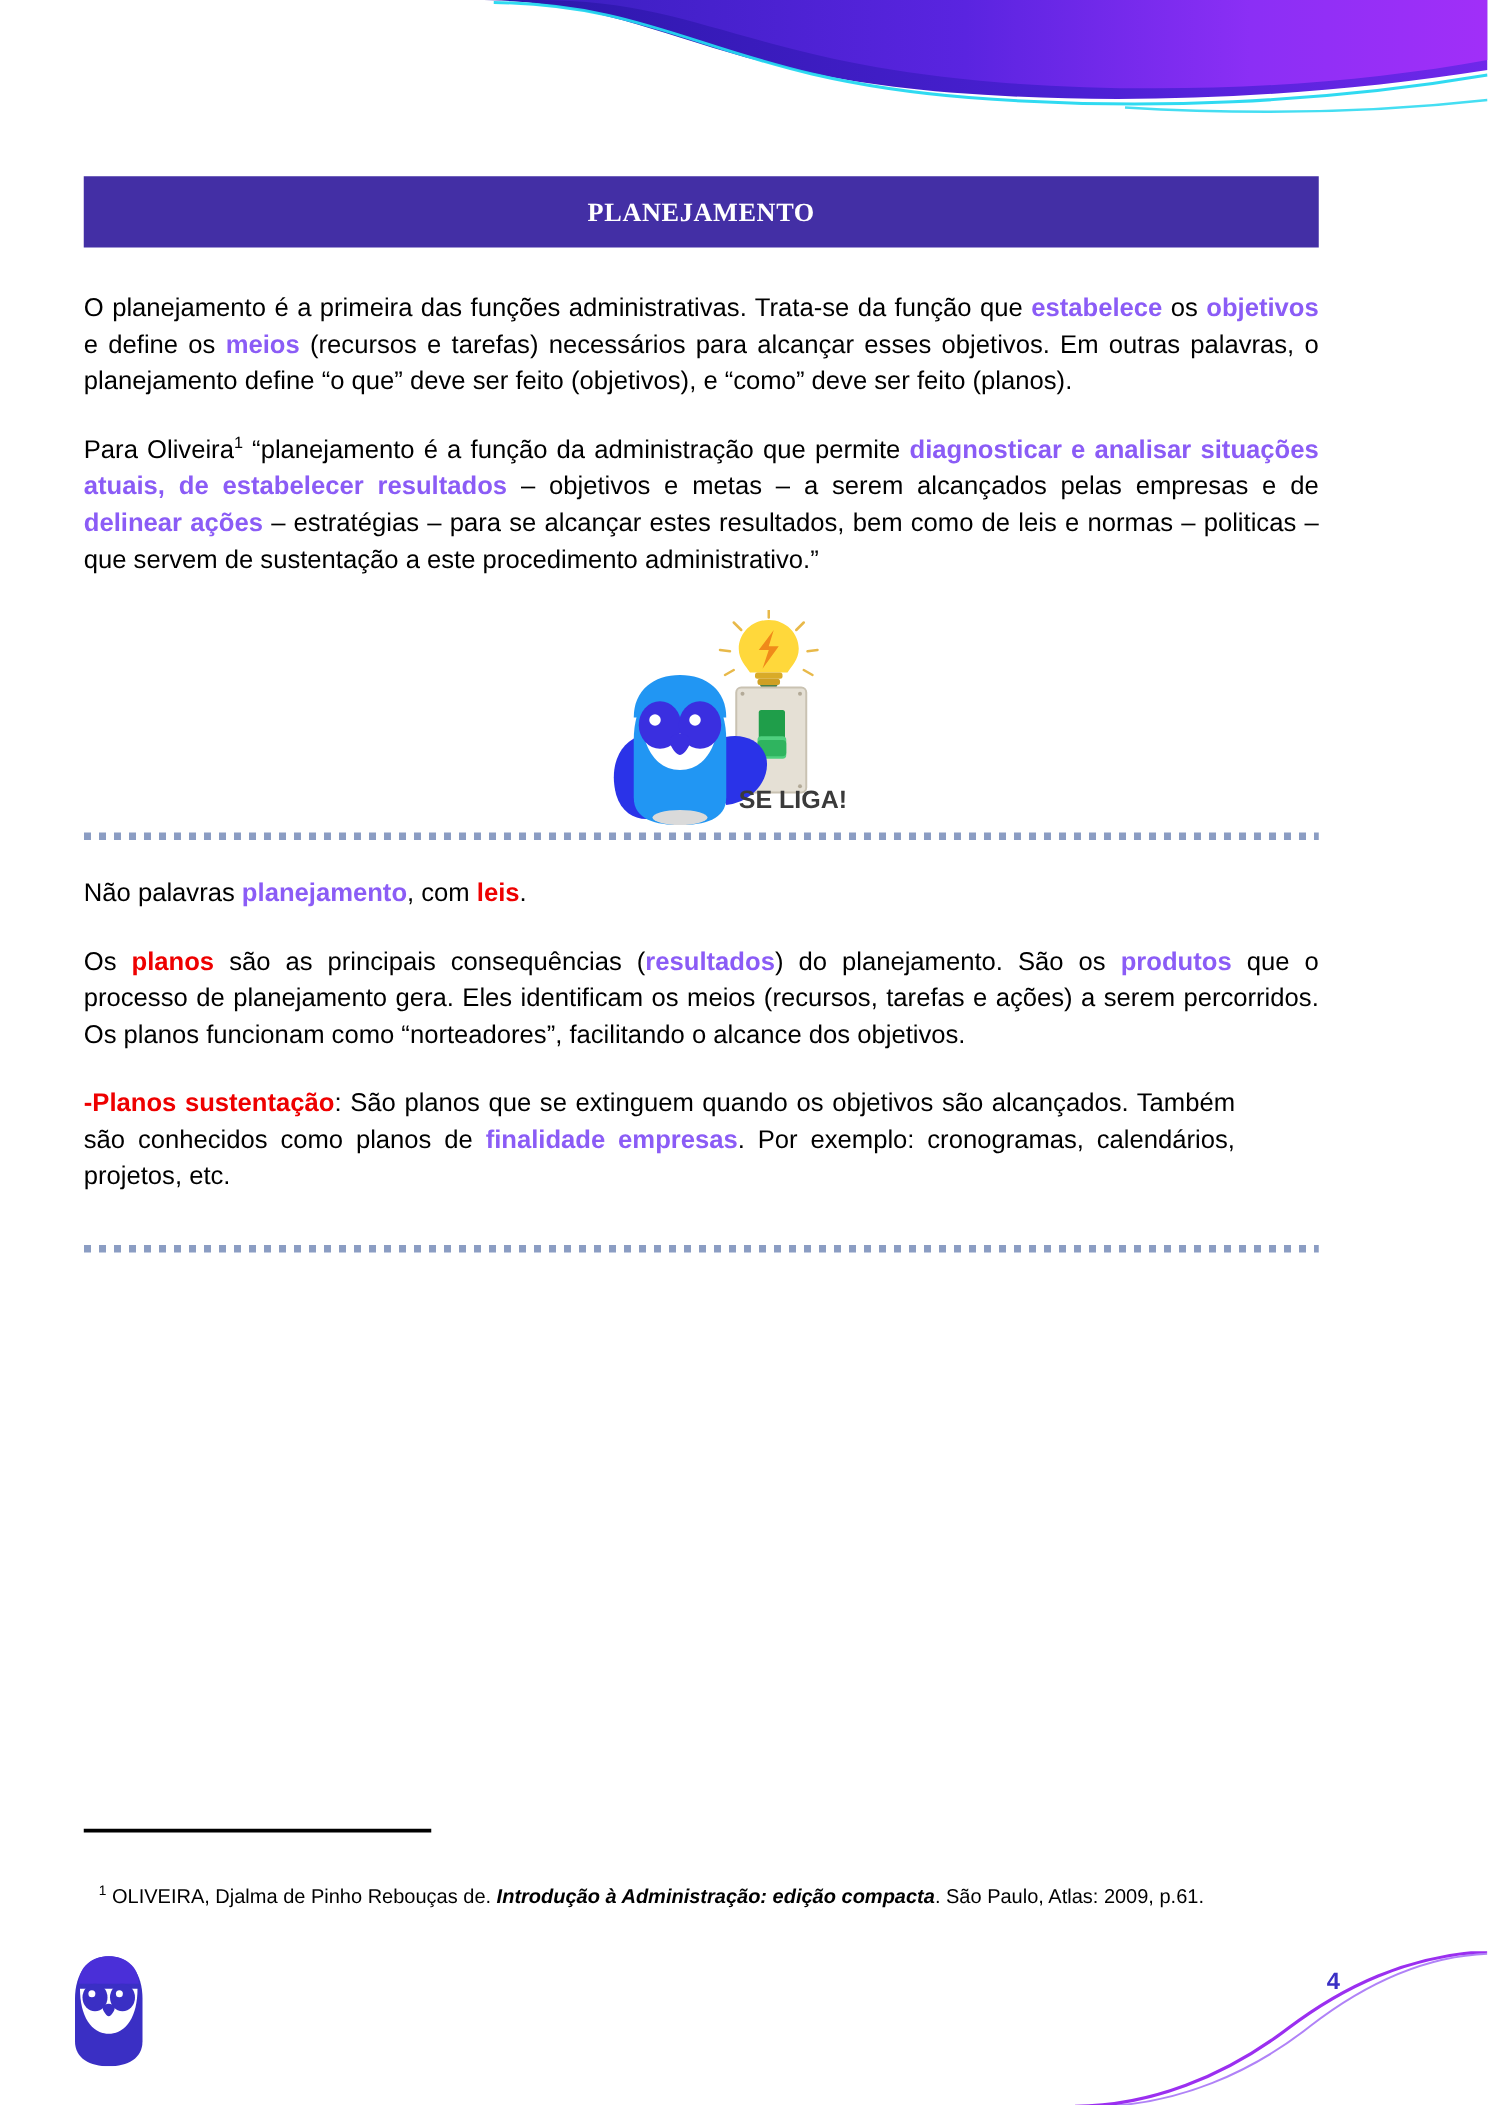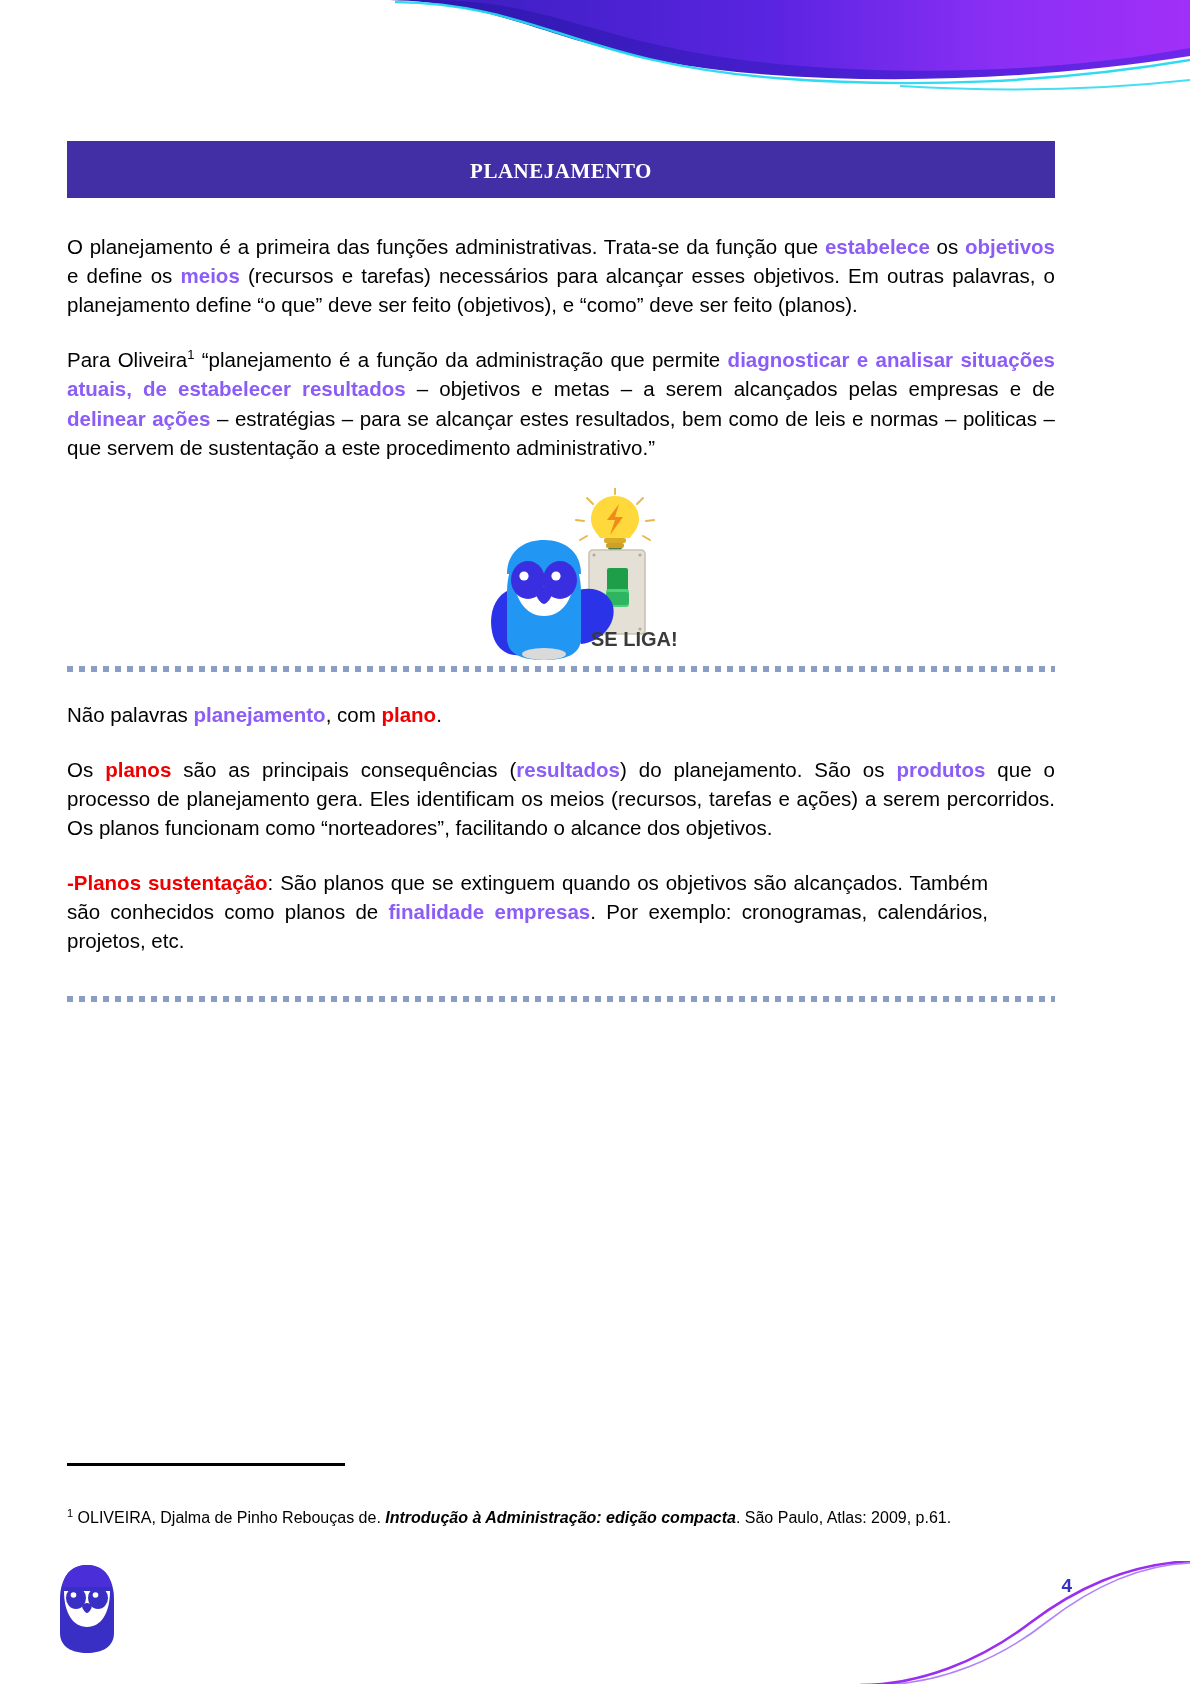--- a/index.html
+++ b/index.html
@@ -120,20 +120,21 @@
     width: 278px;
     height: 3px;
     background: #000000;
     margin-bottom: 40px;
   }
   .footnote-text {
     font-size: 16px;
     line-height: 1.35;
     color: #000;
     font-stretch: condensed;
+    margin-left: 12px;
   }
   .footnote-text sup { font-size: 11px; vertical-align: super; }
   .footnote-text i { font-weight: bold; font-style: italic; }
 
   
   .bottom-area {
     position: absolute;
     left: 0;
     top: 1560px;
     width: 1190px;
@@ -256,21 +257,21 @@
           <ellipse cx="103" cy="166" rx="22" ry="6" fill="#dadada"></ellipse>
 
           <text x="150" y="158" font-family="Liberation Sans, sans-serif" font-size="20" font-weight="bold" fill="#3a3a3a">SE LIGA!</text>
         </svg>
       </div>
     </div>
 
     <div class="dotted-divider"></div>
 
     <p class="body">
-      <span>Não palavras </span><b class="hl-blue">planejamento</b><span>, com </span><b class="hl-red">plano</b><span>.</span>
+      <span>Não palavras </span><b class="hl-blue">planejamento</b><span>, com </span><b class="hl-red">leis</b><span>.</span>
     </p>
 
     <p class="body">
       <span>Os </span><b class="hl-red">planos</b><span> são as principais consequências (</span><b class="hl-blue">resultados</b><span>) do planejamento. São os </span><b class="hl-blue">produtos</b><span> que o processo de planejamento gera. Eles identificam os meios (recursos, tarefas e ações) a serem percorridos. Os planos funcionam como “norteadores”, facilitando o alcance dos objetivos.</span>
     </p>
 
 
     <p class="body ind">
       <b class="hl-red">-Planos sustentação</b><span>: São planos que se extinguem quando os objetivos são alcançados. Também são conhecidos como planos de </span><b class="hl-blue">finalidade empresas</b><span>. Por exemplo: cronogramas, calendários, projetos, etc.</span>
     </p>

